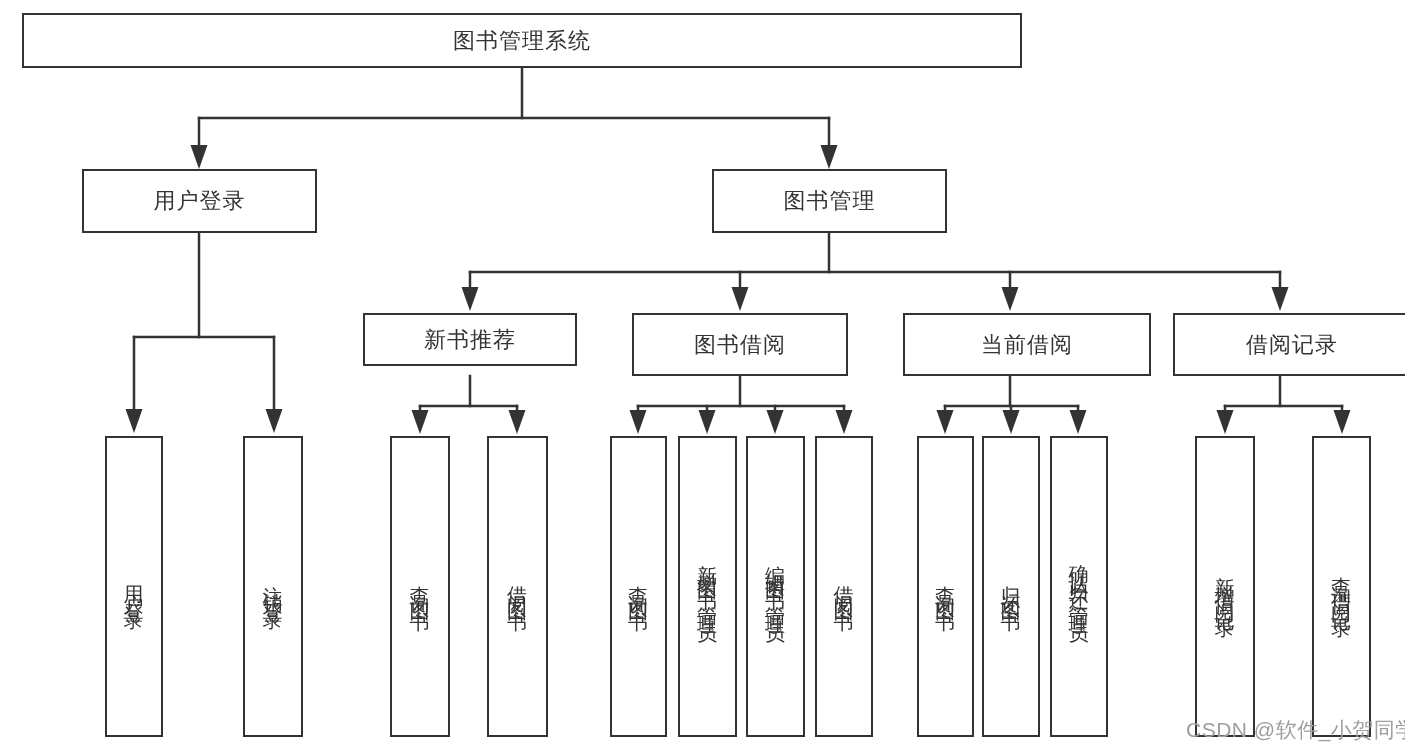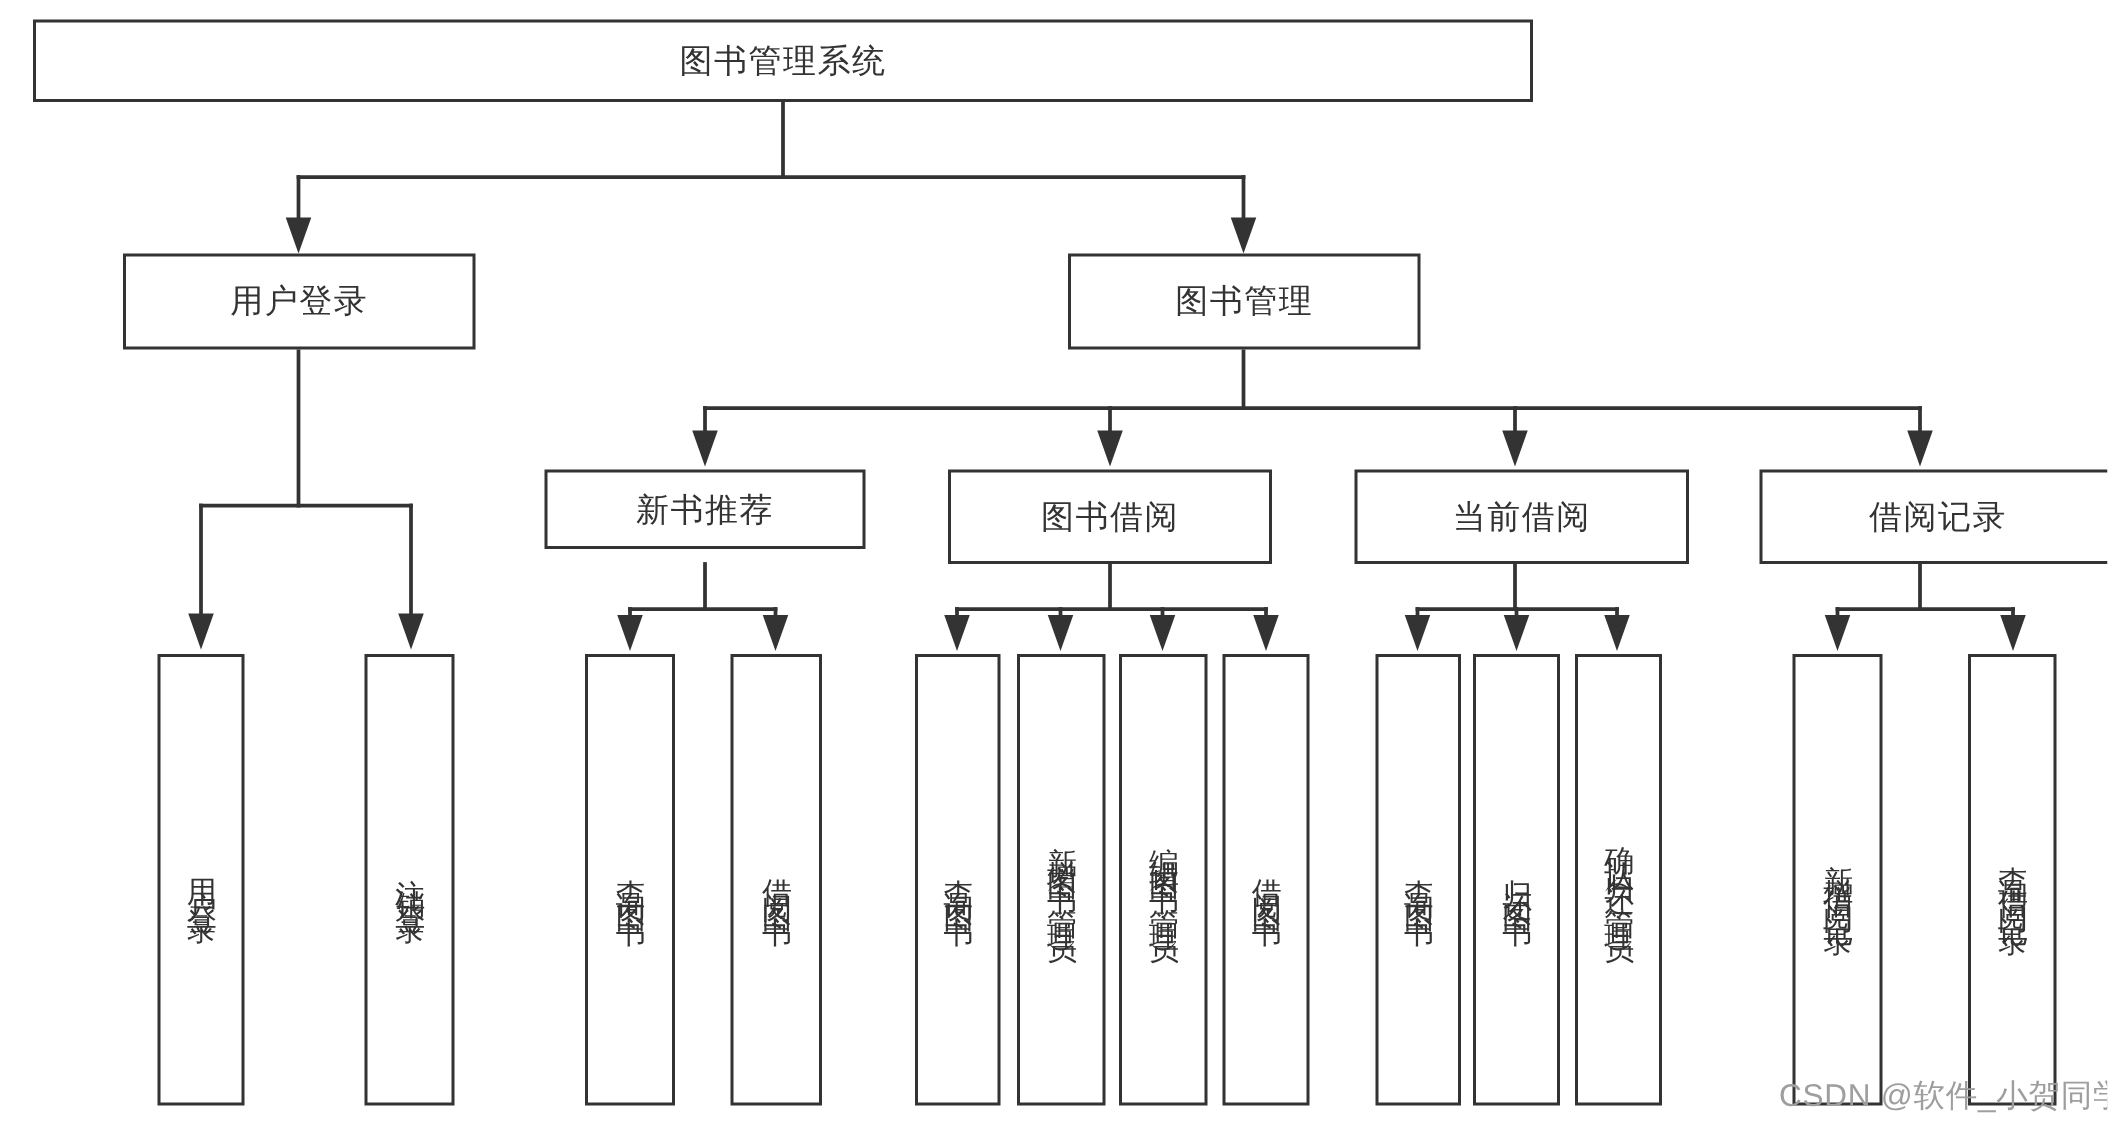--- a/index.html
+++ b/index.html
@@ -29,21 +29,21 @@
     line-height:1;
   }
   
   #root-box{left:22px;top:13px;width:1000px;height:55px;}
   
   #user-login-box{left:82px;top:169px;width:235px;height:64px;}
   #book-mgmt-box{left:712px;top:169px;width:235px;height:64px;}
   
   #new-book-box{left:363px;top:313px;width:214px;height:53px;}
   #book-borrow-box{left:632px;top:313px;width:216px;height:63px;}
-  #current-borrow-box{left:903px;top:313px;width:223px;height:63px;}
+  #current-borrow-box{left:903px;top:313px;width:248px;height:63px;}
   #borrow-record-box{left:1173px;top:313px;width:238px;height:63px;}
   
   .leaf{top:436px;height:301px;}
   #leaf-user-login{left:105px;width:58px;}
   #leaf-logout{left:243px;width:60px;}
   #leaf-nb-query{left:390px;width:60px;}
   #leaf-nb-borrow{left:487px;width:61px;}
   #leaf-bb-query{left:610px;width:57px;}
   #leaf-bb-add{left:678px;width:59px;}
   #leaf-bb-edit{left:746px;width:59px;}

